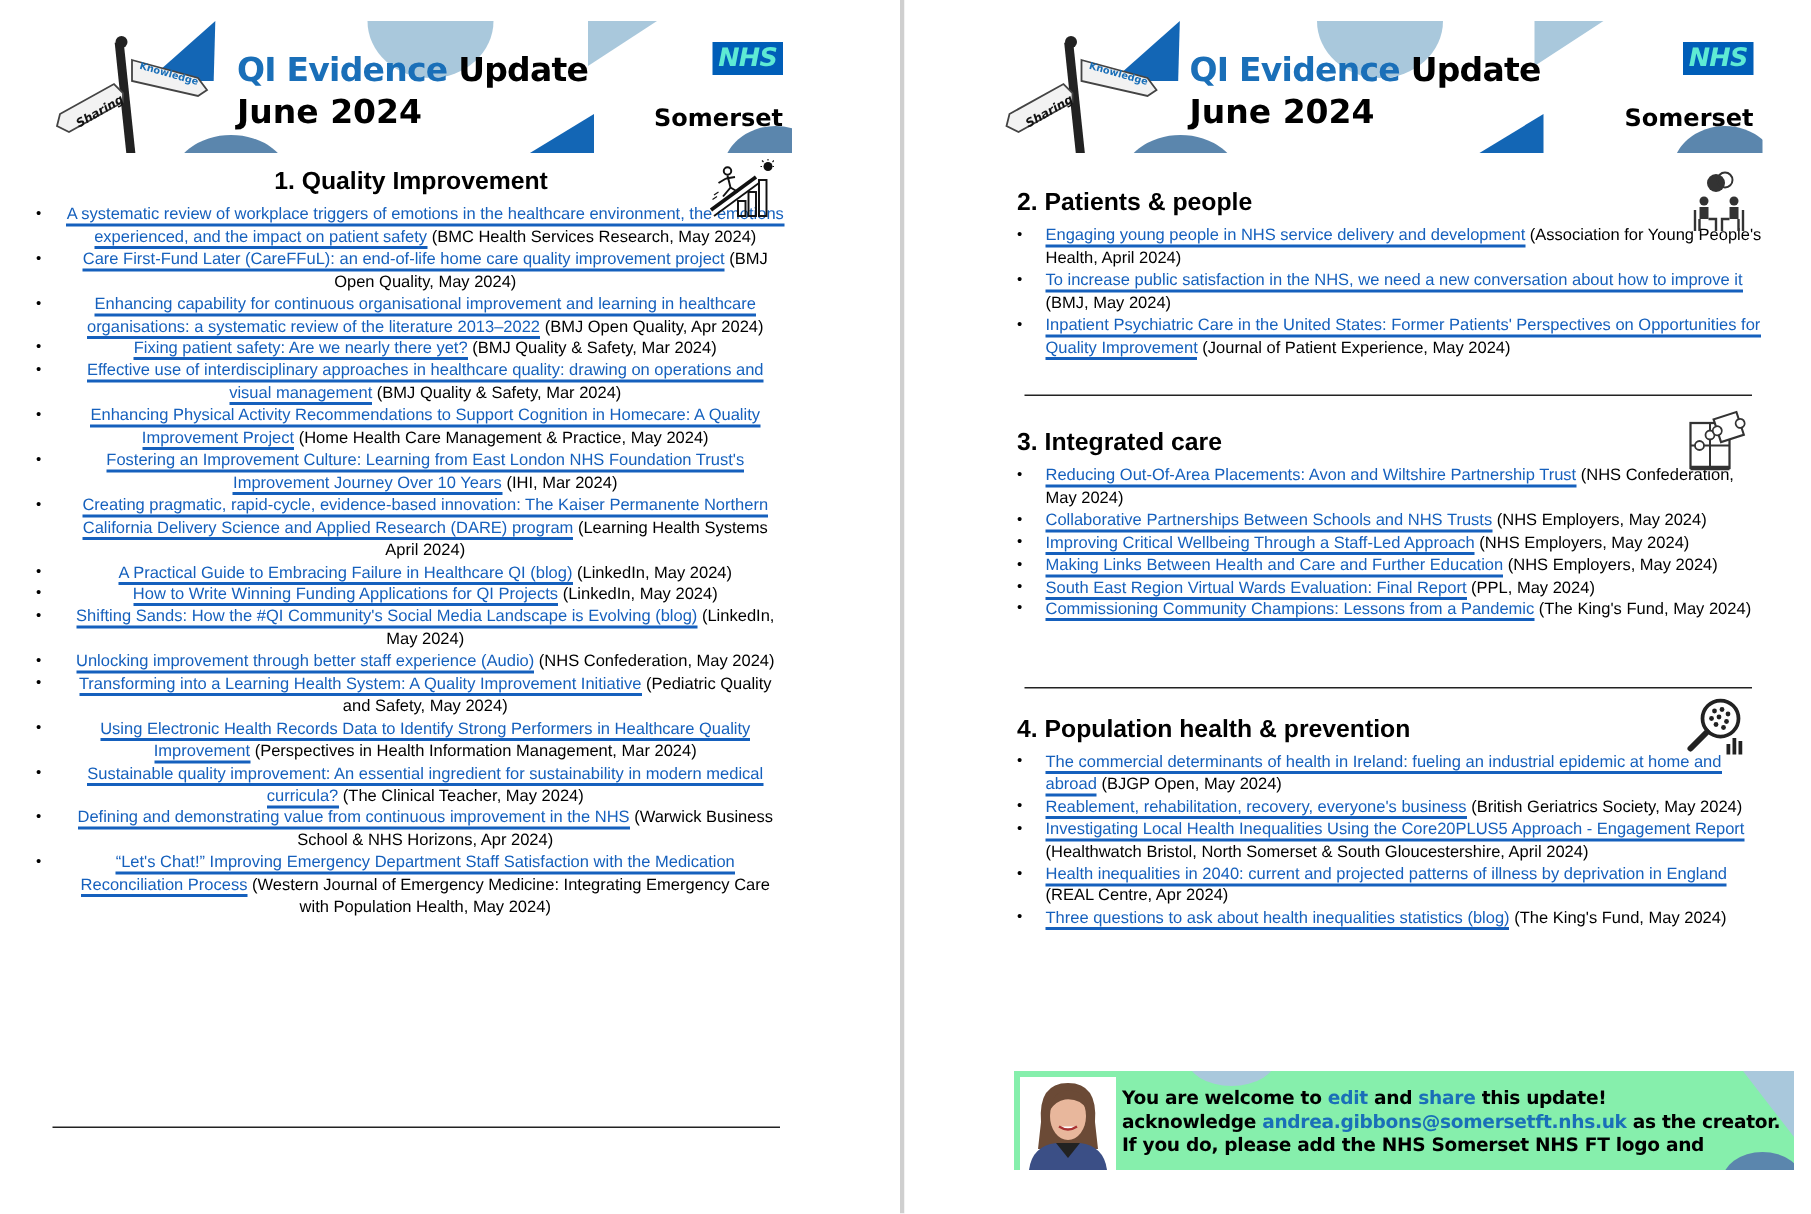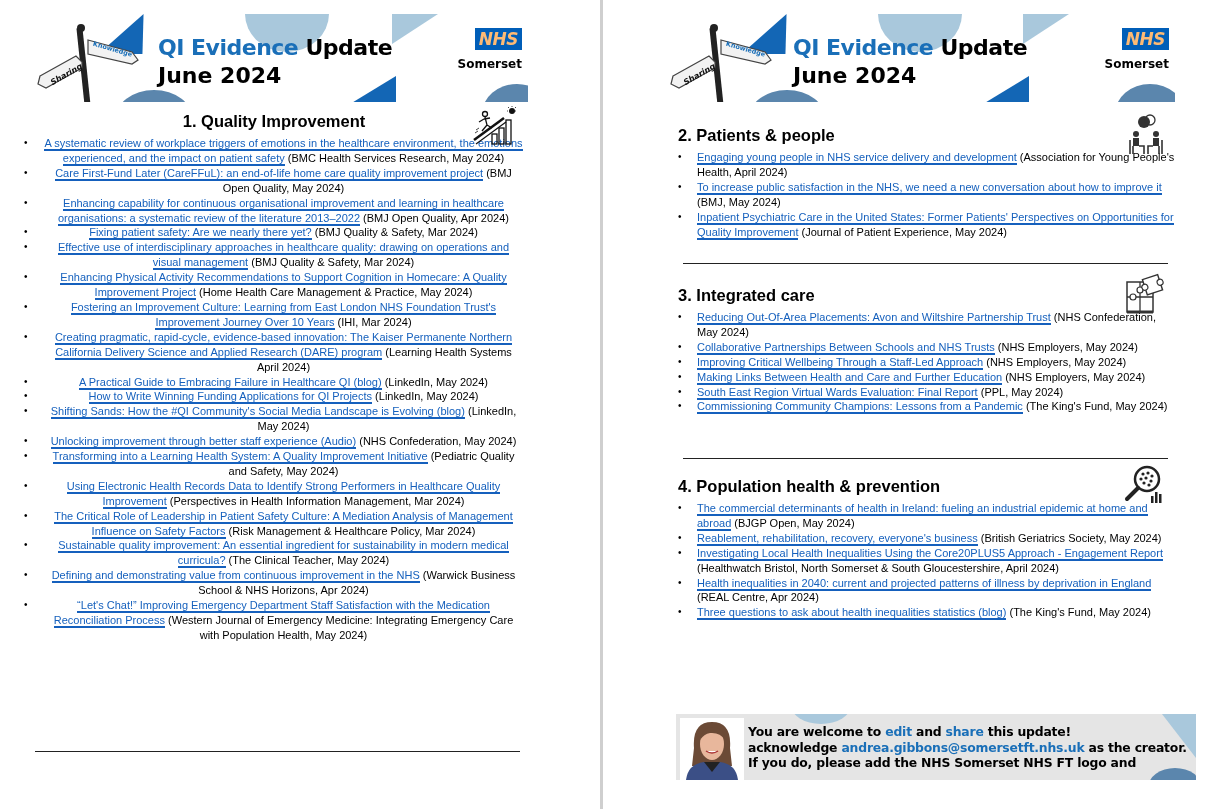--- a/index.html
+++ b/index.html
@@ -22,37 +22,37 @@
     .b-semi-bot { left: 85px; top: 76px; width: 78px; height: 60px; border-radius: 50%; background: #5b86ad; }
     .b-tri-bot { left: 320px; top: 62px; width: 0; height: 0; border-bottom: 28px solid #1366b5; border-left: 46px solid transparent; }
     .b-semi-br { left: 452px; top: 70px; width: 70px; height: 60px; border-radius: 50%; background: #5b86ad; }
 
     .signpost { position: absolute; left: 6px; top: 8px; width: 110px; height: 82px; }
     .banner-title { position: absolute; left: 128px; top: 20px; width: 250px; text-align: left; font-family: "DejaVu Sans", sans-serif; font-weight: bold; line-height: 28px; }
     .banner-title .l1 { font-size: 22px; letter-spacing: -0.5px; white-space: nowrap; }
     .banner-title .l1 .accent { color: #1a6fb8; }
     .banner-title .l2 { font-size: 22px; }
     .nhs-logo { position: absolute; right: 6px; top: 14px; text-align: right; font-family: "DejaVu Sans", sans-serif; }
-    .nhs-box { display: inline-block; background: #005eb8; color: #fdba74; font-weight: bold; font-style: italic; font-size: 17px; padding: 1px 4px; line-height: 20px; letter-spacing: -0.5px; }
-    .nhs-org { font-weight: bold; font-size: 12px; margin-top: 7px; }
+    .nhs-box { display: inline-block; background: #005eb8; color: #5eead4; font-weight: bold; font-style: italic; font-size: 17px; padding: 1px 4px; line-height: 20px; letter-spacing: -0.5px; }
+    .nhs-org { font-weight: bold; font-size: 16px; margin-top: 19px; }
     .nhs-sub { font-weight: bold; font-size: 8px; color: #1a6fb8; margin-top: 37px; }
 
     
     .section { position: absolute; }
     .section h2 { font-family: "Liberation Sans", sans-serif; font-size: 16.5px; font-weight: bold; margin-bottom: 5px; }
     .section ul { list-style: none; }
     .section li { position: relative; padding-left: 19px; font-size: 11px; line-height: 14.9px; }
     .section li::before { content: "•"; position: absolute; left: 0; top: 0; font-size: 10px; }
     .section li a { color: #1560bd; text-decoration: none; border-bottom: 2px solid #1560bd; }
     .section-icon { position: absolute; width: 46px; height: 42px; }
 
     .rule { position: absolute; height: 1px; background: #222; }
 
     
-    .footer { position: absolute; left: 73px; top: 714px; width: 520px; height: 66px; overflow: hidden; background: #e5e5e5; }
+    .footer { position: absolute; left: 73px; top: 714px; width: 520px; height: 66px; overflow: hidden; background: #86efac; }
     .footer .semi { position: absolute; left: 115px; top: -28px; width: 60px; height: 38px; border-radius: 50%; background: #a9c8dc; }
     .footer .tri { position: absolute; right: 0; top: 0; width: 0; height: 0; border-top: 44px solid #a9c8dc; border-left: 34px solid transparent; }
     .footer .semi2 { position: absolute; right: -6px; top: 54px; width: 54px; height: 40px; border-radius: 50%; background: #5b86ad; }
     .avatar { position: absolute; left: 4px; top: 4px; width: 64px; height: 62px; }
     .footer-text { position: absolute; left: 72px; top: 10px; font-family: "DejaVu Sans", sans-serif; font-weight: bold; font-size: 12.4px; line-height: 15.5px; white-space: nowrap; letter-spacing: -0.2px; }
     .footer-text .hl { color: #1a6fb8; }
   </style>
 </head>
 <body>
 
@@ -93,21 +93,20 @@
         <li><a>Effective use of interdisciplinary approaches in healthcare quality: drawing on operations and visual management</a><span> (BMJ Quality &amp; Safety, Mar 2024)</span></li>
         <li><a>Enhancing Physical Activity Recommendations to Support Cognition in Homecare: A Quality Improvement Project</a><span> (Home Health Care Management &amp; Practice, May 2024)</span></li>
         <li><a>Fostering an Improvement Culture: Learning from East London NHS Foundation Trust's Improvement Journey Over 10 Years</a><span> (IHI, Mar 2024)</span></li>
         <li><a>Creating pragmatic, rapid-cycle, evidence-based innovation: The Kaiser Permanente Northern California Delivery Science and Applied Research (DARE) program</a><span> (Learning Health Systems April 2024)</span></li>
         <li><a>A Practical Guide to Embracing Failure in Healthcare QI (blog)</a><span> (LinkedIn, May 2024)</span></li>
         <li><a>How to Write Winning Funding Applications for QI Projects</a><span> (LinkedIn, May 2024)</span></li>
         <li><a>Shifting Sands: How the #QI Community's Social Media Landscape is Evolving (blog)</a><span> (LinkedIn, May 2024)</span></li>
         <li><a>Unlocking improvement through better staff experience (Audio)</a><span> (NHS Confederation, May 2024)</span></li>
         <li><a>Transforming into a Learning Health System: A Quality Improvement Initiative</a><span> (Pediatric Quality and Safety, May 2024)</span></li>
         <li><a>Using Electronic Health Records Data to Identify Strong Performers in Healthcare Quality Improvement</a><span> (Perspectives in Health Information Management, Mar 2024)</span></li>
-        <li><a>The Critical Role of Leadership in Patient Safety Culture: A Mediation Analysis of Management Influence on Safety Factors</a><span> (Risk Management &amp; Healthcare Policy, Mar 2024)</span></li>
         <li><a>Sustainable quality improvement: An essential ingredient for sustainability in modern medical curricula?</a><span> (The Clinical Teacher, May 2024)</span></li>
         <li><a>Defining and demonstrating value from continuous improvement in the NHS</a><span> (Warwick Business School &amp; NHS Horizons, Apr 2024)</span></li>
         <li><a>“Let's Chat!” Improving Emergency Department Staff Satisfaction with the Medication Reconciliation Process</a><span> (Western Journal of Emergency Medicine: Integrating Emergency Care with Population Health, May 2024)</span></li>
       </ul>
   </div>
   <svg class="section-icon" style="left:470px; top:106px;" viewBox="0 0 46 42">
     <path d="M4 34 L34 12" stroke="#111" stroke-width="2.5" fill="none"></path>
     <path d="M6 38 L36 16" stroke="#111" stroke-width="1.2" fill="none"></path>
     <rect x="22" y="28" width="5" height="10" fill="none" stroke="#111" stroke-width="1.3"></rect>
     <rect x="29" y="22" width="5" height="16" fill="none" stroke="#111" stroke-width="1.3"></rect>

